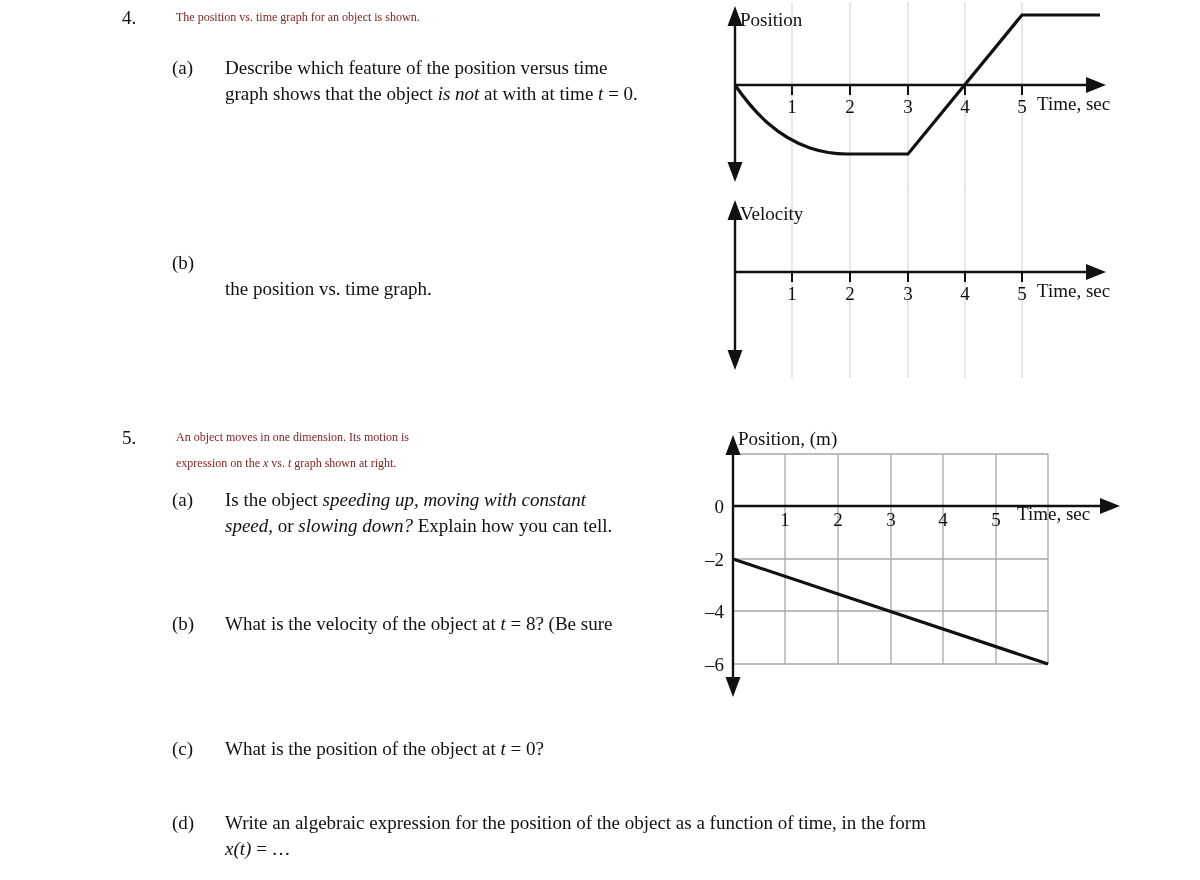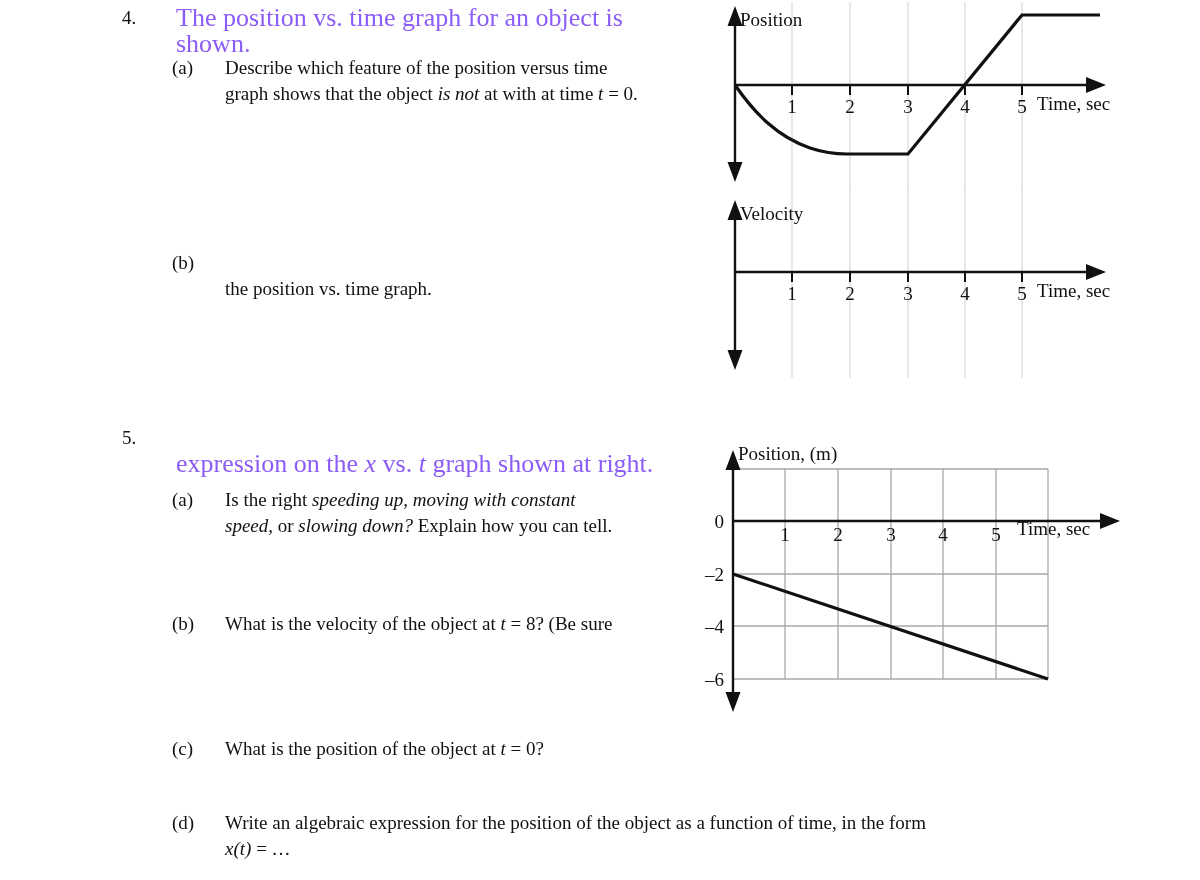--- a/index.html
+++ b/index.html
@@ -24,23 +24,23 @@
   }
   
   .qnum {
     position: absolute;
     font-size: 19px;
     line-height: 25px;
     color: #111;
   }
   .qstem {
     position: absolute;
-    font-size: 26px;
+    font-size: 12px;
     line-height: 25.5px;
-    color: #8b5cf6;
+    color: #7f1d1d;
   }
   .part {
     position: absolute;
     font-size: 19px;
     line-height: 25.5px;
     color: #111;
   }
   .part .plabel {
     position: absolute;
     left: 0;
@@ -201,28 +201,28 @@
       <text class="tick-text" x="150" y="112">2</text>
       <text class="tick-text" x="208" y="112">3</text>
       <text class="tick-text" x="265" y="112">4</text>
       <text class="tick-text" x="322" y="112">5</text>
     </svg>
   </div>
 
   <div class="qnum" style="left:122px; top:425px;">5.</div>
 
   <div class="qstem" style="left:176px; top:425px; width:520px;">
-    <br>
+    <span>An object moves in one dimension.  Its motion is</span><br>
     <span>expression on the </span><i>x</i><span> vs. </span><i>t</i><span> graph shown at right.</span>
   </div>
 
   <div class="part" style="left:172px; top:487px; width:540px;">
     <span class="plabel">(a)</span>
     <span class="ptext">
-      <span>Is the right </span><i>speeding up, moving with constant</i><br>
+      <span>Is the object </span><i>speeding up, moving with constant</i><br>
       <i>speed,</i><span> or </span><i>slowing down?</i><span>  Explain how you can tell.</span>
     </span>
   </div>
 
   <div class="part" style="left:172px; top:611px; width:540px;">
     <span class="plabel">(b)</span>
     <span class="ptext">
       <span>What is the velocity of the object at </span><i>t</i><span> = 8?  (Be sure</span><br>
     </span>
   </div>
@@ -235,21 +235,21 @@
   </div>
 
   <div class="part" style="left:172px; top:810px; width:900px;">
     <span class="plabel">(d)</span>
     <span class="ptext">
       <span>Write an algebraic expression for the position of the object as a function of time, in the form</span><br>
       <i>x</i><i>(</i><i>t</i><i>)</i><span> = …</span>
     </span>
   </div>
 
-  <div class="graph" style="left:680px; top:440px;">
+  <div class="graph" style="left:680px; top:425px;">
     <svg width="460" height="280" viewBox="0 0 460 280">
 
       <g>
 
         <line class="gridline" x1="53" y1="29" x2="368" y2="29"></line>
         <line class="gridline" x1="53" y1="134" x2="368" y2="134"></line>
         <line class="gridline" x1="53" y1="186" x2="368" y2="186"></line>
         <line class="gridline" x1="53" y1="239" x2="368" y2="239"></line>
 
         <line class="gridline" x1="105" y1="29" x2="105" y2="239"></line>

